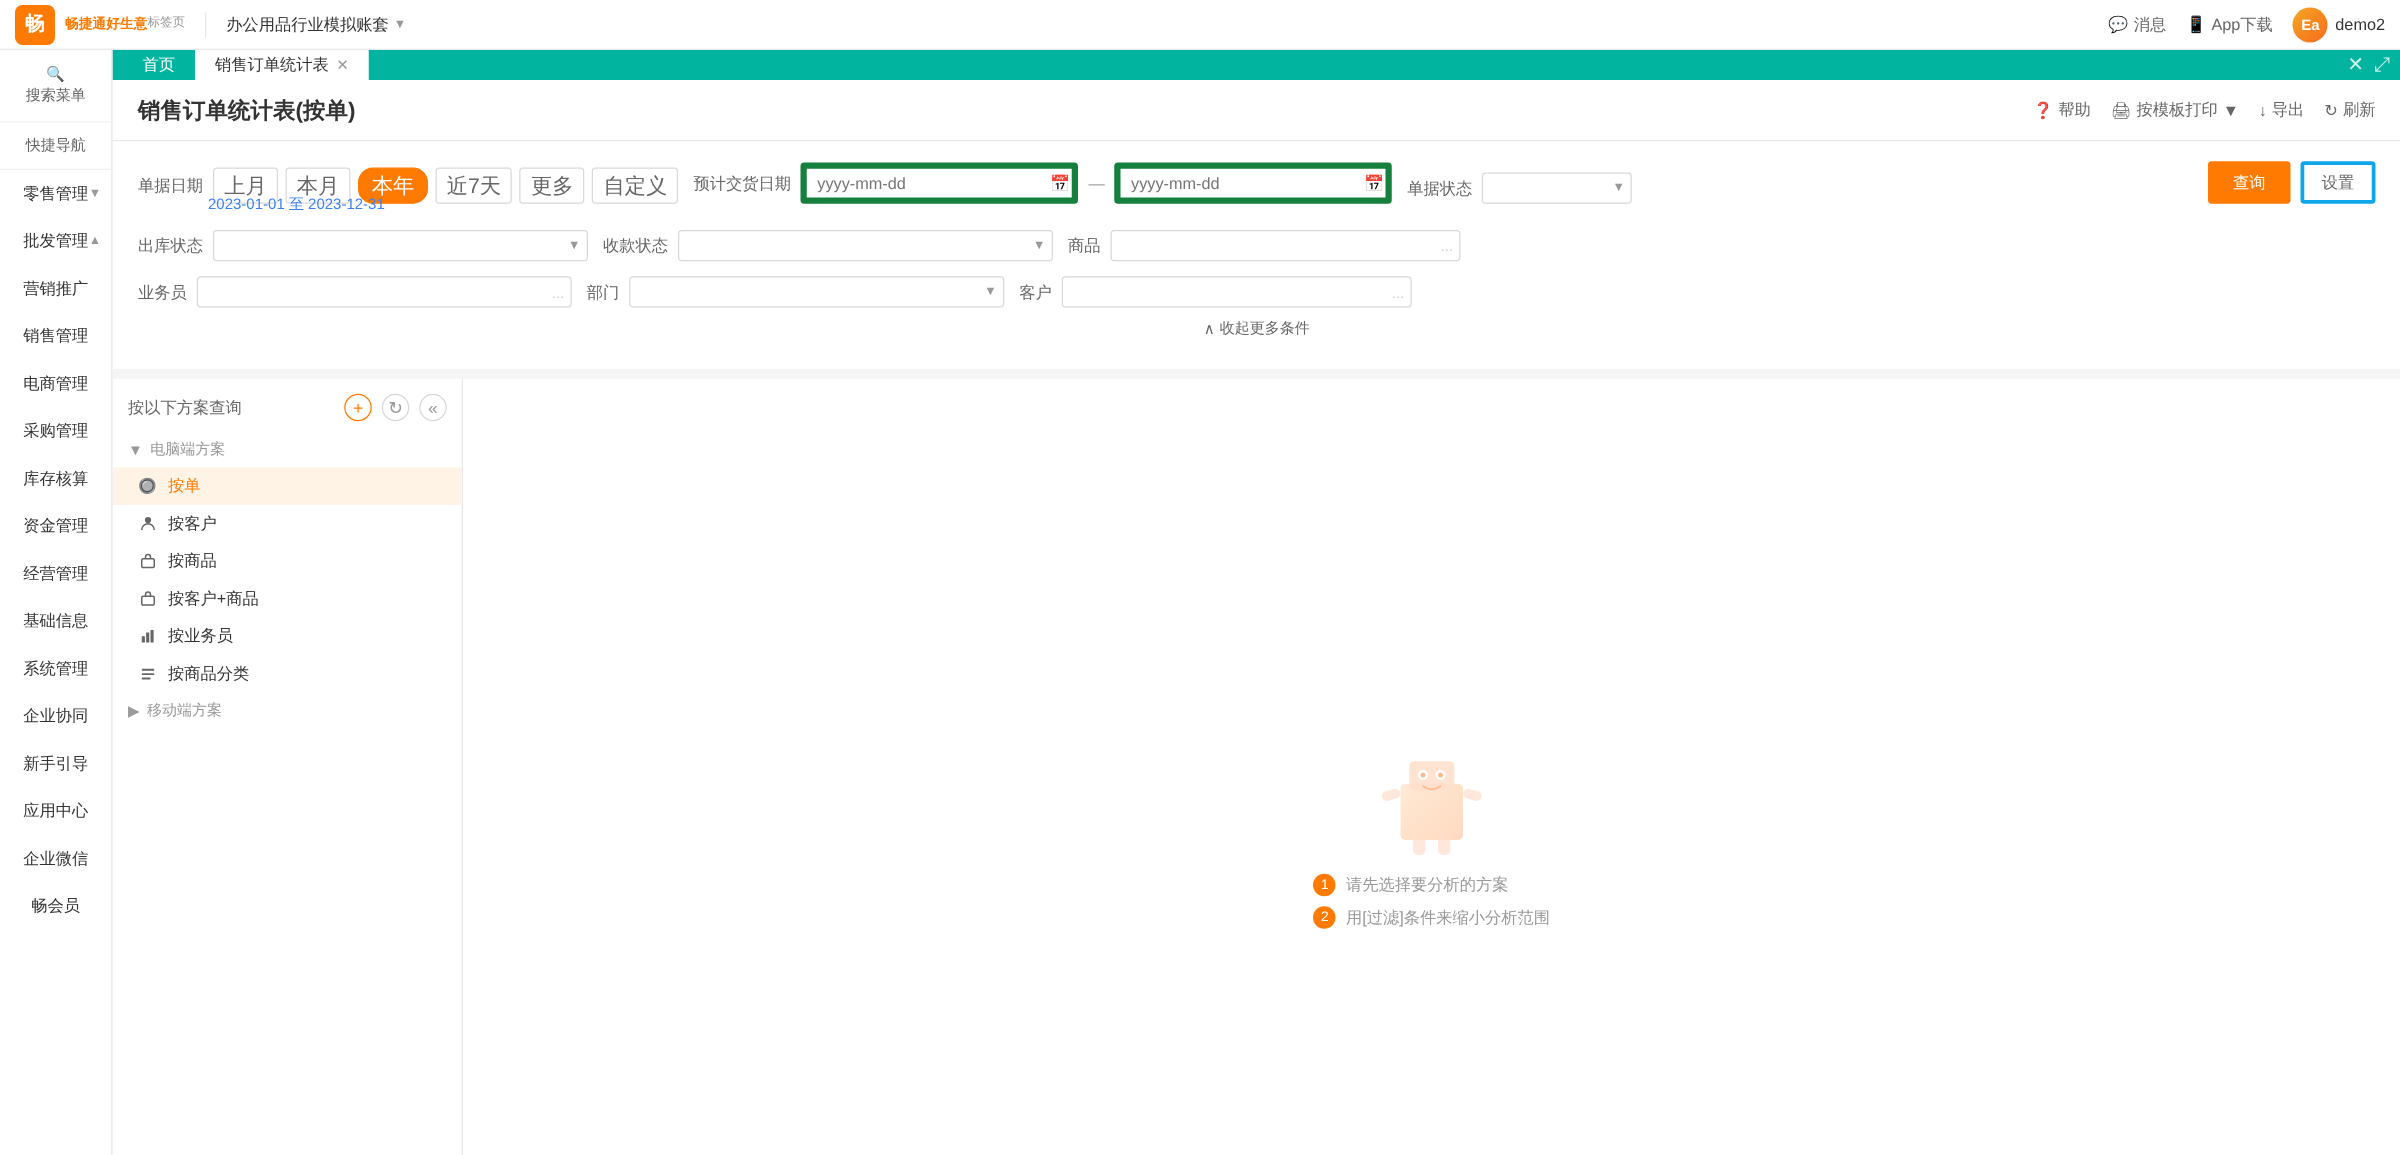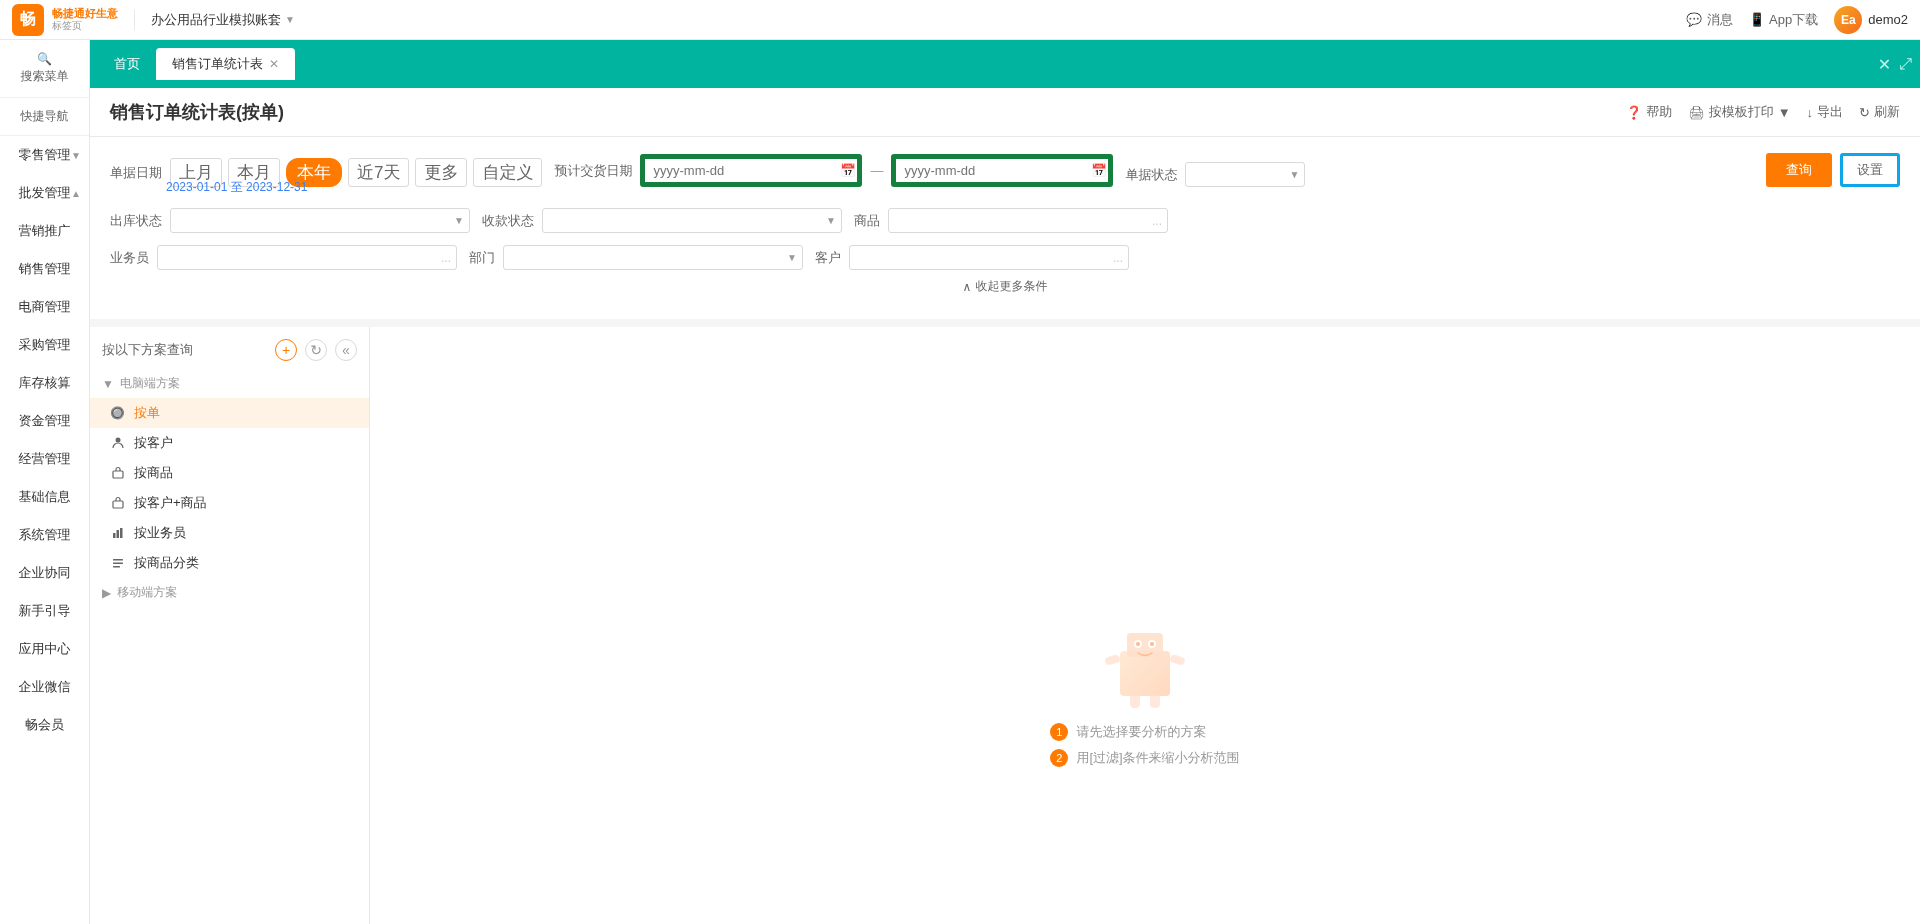--- a/index.html
+++ b/index.html
@@ -24,21 +24,21 @@
     .sidebar-search-btn { font-size: 12px; color: #666; cursor: pointer; display: flex; flex-direction: column; align-items: center; gap: 2px; padding: 4px; }
     .sidebar-nav { padding: 6px 0; border-bottom: 1px solid #f0f0f0; }
     .sidebar-nav-btn { text-align: center; font-size: 12px; color: #666; cursor: pointer; padding: 4px 0; }
     .sidebar-item { padding: 10px 0; text-align: center; font-size: 13px; color: #333; cursor: pointer; display: flex; flex-direction: column; align-items: center; gap: 4px; position: relative; }
     .sidebar-item .arrow { font-size: 10px; color: #999; position: absolute; right: 8px; top: 50%; transform: translateY(-50%); }
 
     
     .content-area { flex: 1; display: flex; flex-direction: column; overflow: hidden; }
 
     
-    .tab-bar { background: #00b4a0; display: flex; align-items: center; height: 48px; padding: 0 8px; flex-shrink: 0; }
+    .tab-bar { background: #00b4a0; display: flex; align-items: center; height: 24px; padding: 0 8px; flex-shrink: 0; }
     .tab-item { padding: 0 16px; height: 32px; display: flex; align-items: center; gap: 6px; cursor: pointer; font-size: 13px; color: rgba(255,255,255,0.8); border-radius: 4px 4px 0 0; }
     .tab-item.active { background: #fff; color: #333; }
     .tab-item.home { color: #fff; }
     .tab-close { font-size: 12px; color: #999; cursor: pointer; }
     .tab-controls { margin-left: auto; display: flex; align-items: center; gap: 8px; }
     .tab-ctrl-btn { color: rgba(255,255,255,0.8); cursor: pointer; font-size: 16px; }
 
     
     .page-content { flex: 1; overflow-y: auto; padding: 0; background: #f5f5f5; }
 
@@ -95,21 +95,21 @@
     .hint-num { width: 18px; height: 18px; border-radius: 50%; background: #ff7a00; color: #fff; font-size: 11px; display: flex; align-items: center; justify-content: center; flex-shrink: 0; }
   </style>
 </head>
 <body>
 
 <div class="topbar">
   <div class="topbar-left">
     <div class="topbar-logo">
       <span>畅</span>
     </div>
-    <div style="display:flex;flex-direction:column;line-height:1.2">
+    <div style="display:flex;flex-direction:row;line-height:1.2">
       <span style="font-size:11px;color:#ff7a00;font-weight:bold">畅捷通好生意</span>
       <span style="font-size:10px;color:#999">标签页</span>
     </div>
     <div style="width:1px;height:20px;background:#e8e8e8;margin:0 8px"></div>
     <div class="topbar-app-selector">
       <span>办公用品行业模拟账套</span>
       <span class="chevron">▼</span>
     </div>
   </div>
   <div class="topbar-right">

